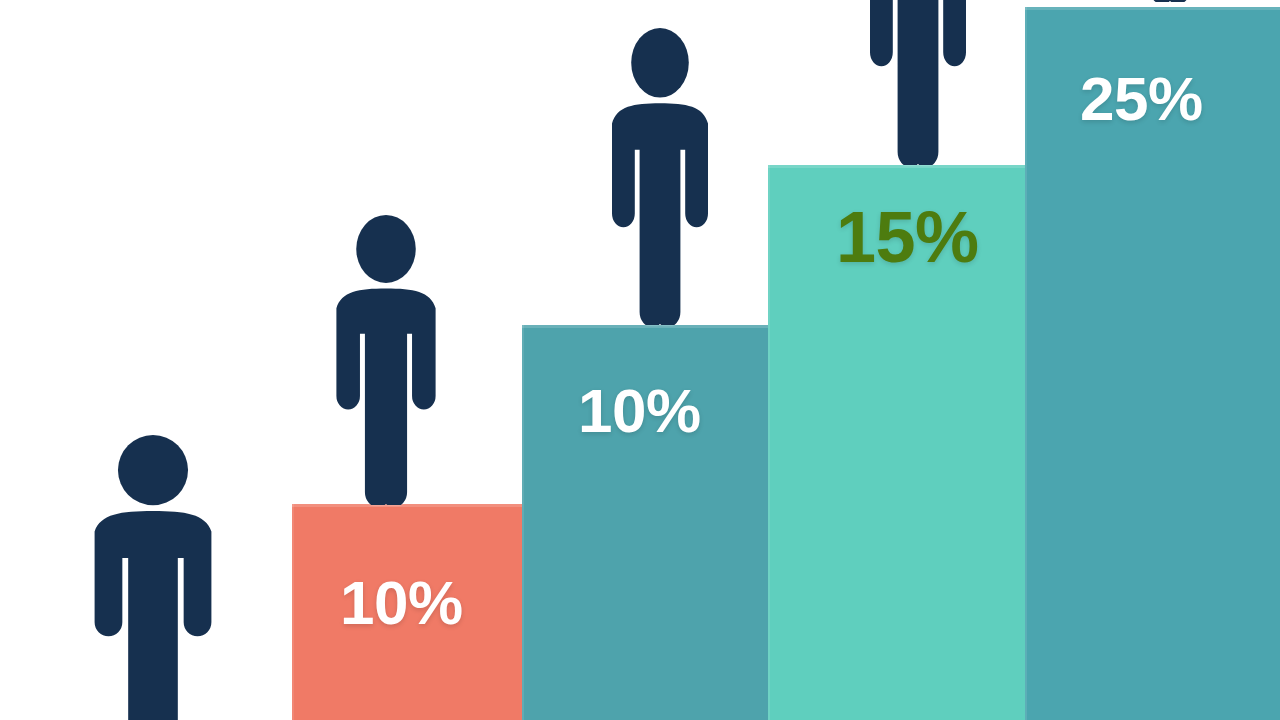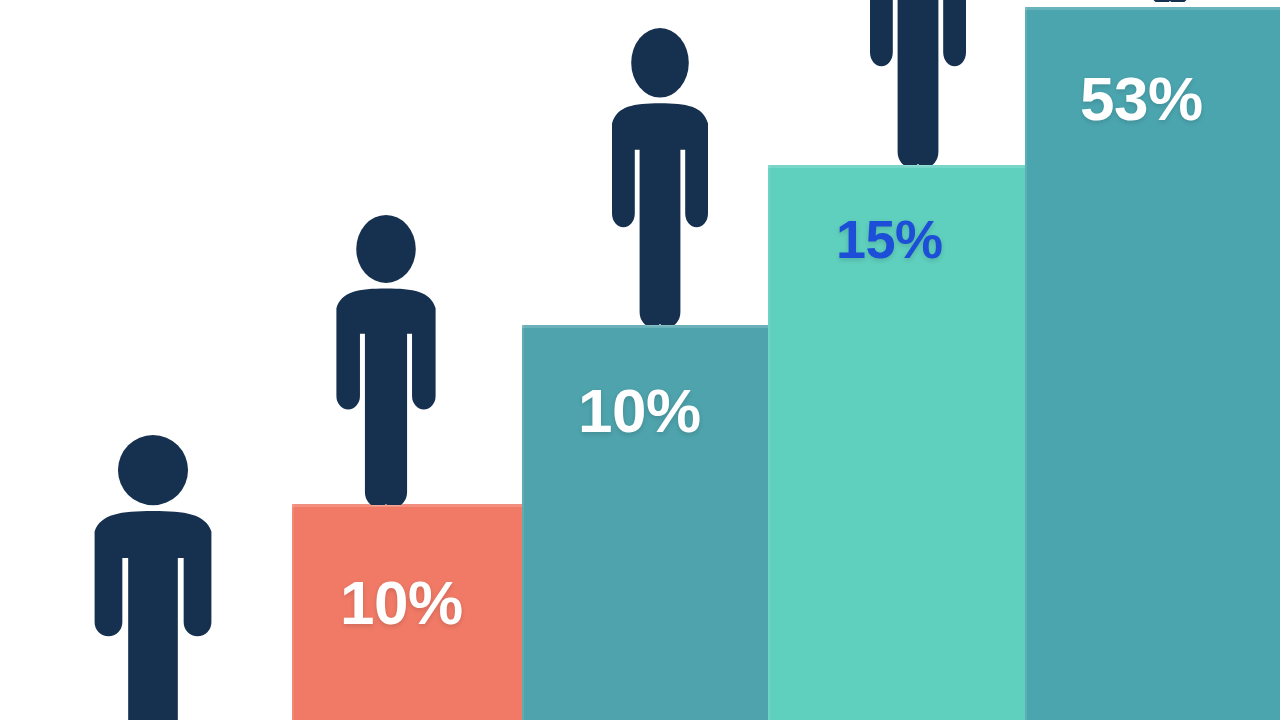--- a/index.html
+++ b/index.html
@@ -76,27 +76,27 @@
   <div class="bar" id="bar3" style="left: 522px; width: 246px; height: 395px; background: rgb(78, 163, 172);">
     <div class="bar-top-sheen"></div>
     <div class="bar-left-edge"></div>
   </div>
   <div class="bar-label" id="bar3-label" style="left: 578px; top: 380px; font-size: 62px; color: rgb(255, 255, 255);">10%</div>
 
   <div class="bar" id="bar4" style="left: 768px; width: 257px; height: 555px; background: rgb(95, 207, 190);">
     <div class="bar-top-sheen"></div>
     <div class="bar-left-edge"></div>
   </div>
-  <div class="bar-label" id="bar4-label" style="left: 836px; top: 212px; font-size: 54px; color: #1d4ed8;">15%</div>
+  <div class="bar-label" id="bar4-label" style="left: 836px; top: 201px; font-size: 72px; color: #4d7c0f;">15%</div>
 
   <div class="bar" id="bar5" style="left: 1025px; width: 255px; height: 713px; background: rgb(75, 165, 175);">
     <div class="bar-top-sheen"></div>
     <div class="bar-left-edge"></div>
   </div>
-  <div class="bar-label" id="bar5-label" style="left: 1080px; top: 68px; font-size: 62px; color: rgb(255, 255, 255);">53%</div>
+  <div class="bar-label" id="bar5-label" style="left: 1080px; top: 68px; font-size: 62px; color: rgb(255, 255, 255);">25%</div>
 
   <div class="person" id="person1" style="left:80px; top:435px; width:146px; height:300px;">
     <svg viewBox="0 0 100 205" preserveAspectRatio="none" aria-hidden="true">
       <g class="fig" fill="#16304F">
         <circle cx="50" cy="24" r="24"></circle>
         <path d="M50 52
                  C 28 52, 14 54, 10 66
                  L 10 128
                  a 9.5 9.5 0 0 0 19 0
                  L 29 84

